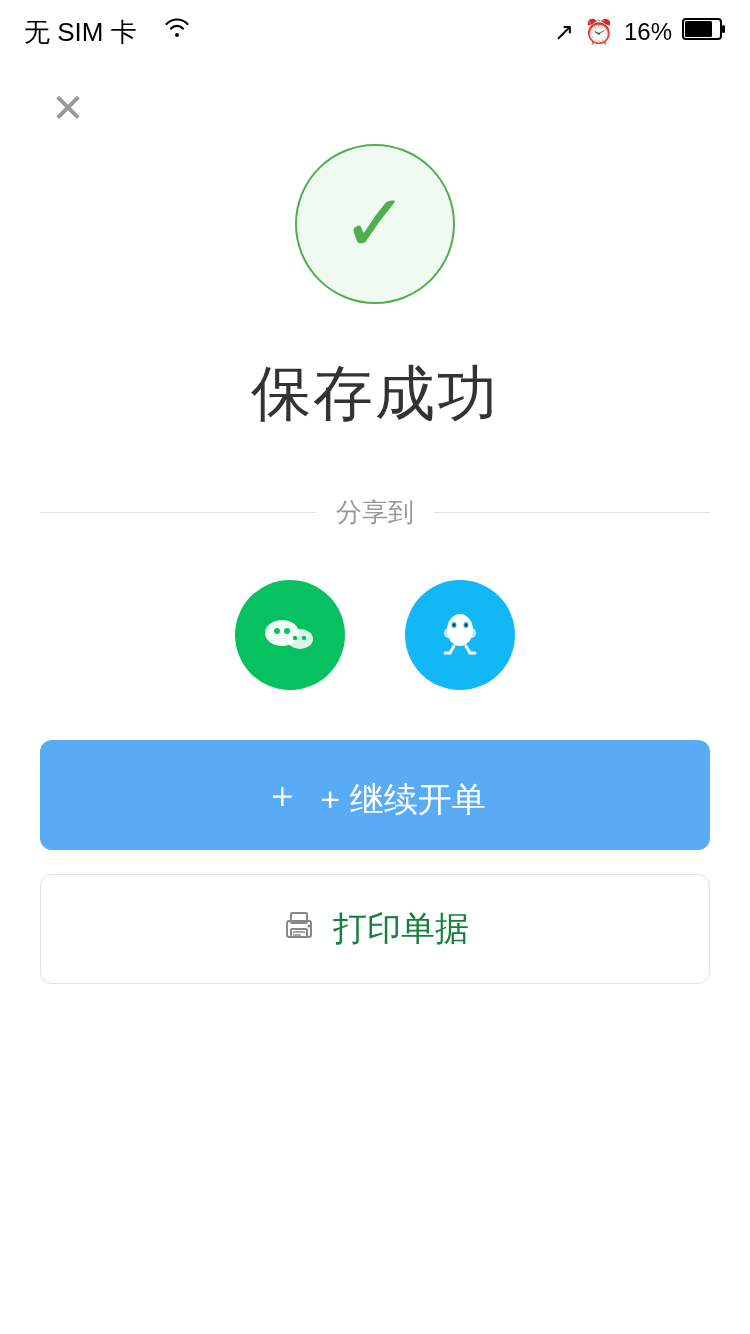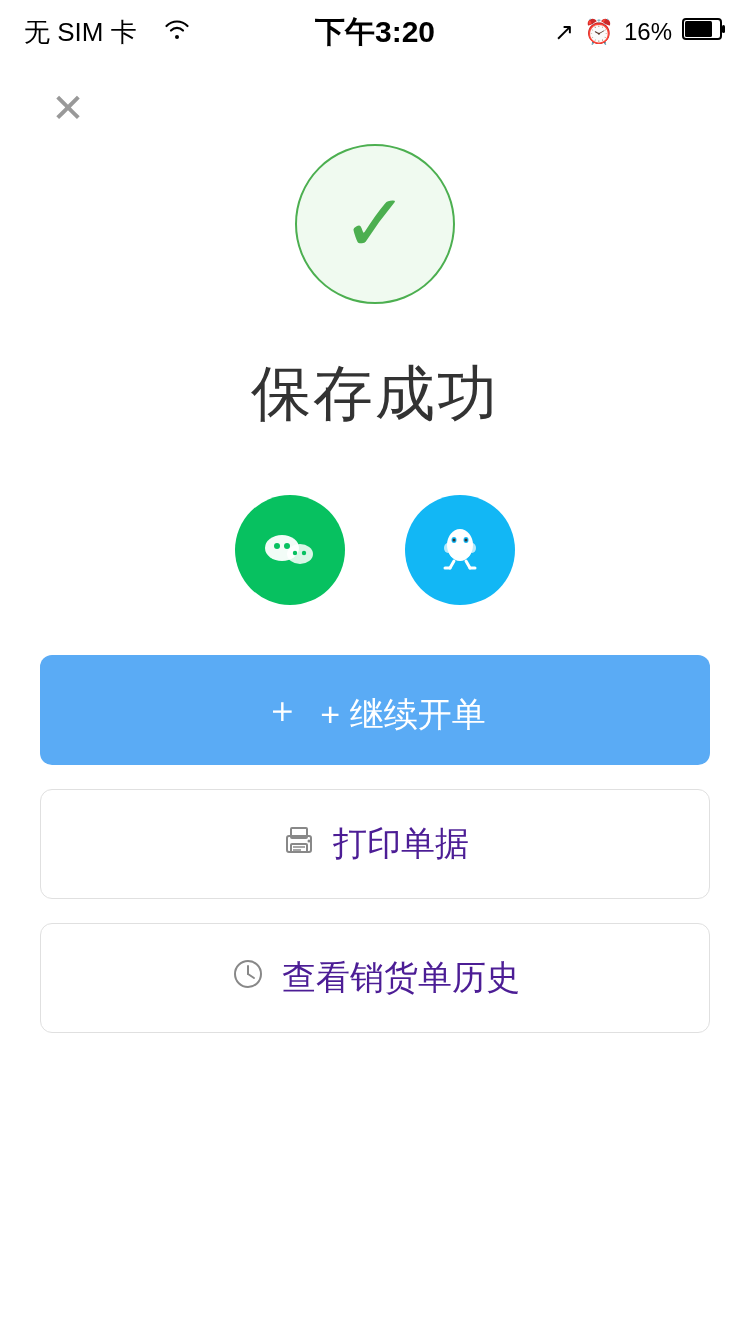--- a/index.html
+++ b/index.html
@@ -23,21 +23,20 @@
       height: 64px;
       background: #ffffff;
       display: flex;
       align-items: center;
       justify-content: space-between;
       padding: 0 24px;
     }
 
     .status-bar-left {
       display: flex;
-      align-items: center;
       gap: 24px;
       font-size: 26px;
       font-weight: 500;
       color: #000;
     }
 
     .status-bar-center {
       font-size: 30px;
       font-weight: 600;
       color: #000;
@@ -183,21 +182,21 @@
       outline: none;
     }
 
     .action-btn-primary {
       background: #5aabf5;
       color: #ffffff;
     }
 
     .action-btn-secondary {
       background: #ffffff;
-      color: #4c1d95;
+      color: #15803d;
       border: 1px solid #e0e0e0;
     }
 
     
     .wechat-svg {
       width: 64px;
       height: 64px;
     }
   </style>
 </head>
@@ -207,21 +206,20 @@
   <div class="status-bar-left">
     <span>无 SIM 卡</span>
     <span>
       <svg width="32" height="24" viewBox="0 0 32 24" fill="none">
         <path d="M16 18a2 2 0 1 1 0 4 2 2 0 0 1 0-4z" fill="#000"></path>
         <path d="M10 13.5C11.8 11.7 13.8 10.8 16 10.8s4.2.9 6 2.7" stroke="#000" stroke-width="2.2" fill="none" stroke-linecap="round"></path>
         <path d="M5.5 9C8.5 6 12 4.5 16 4.5s7.5 1.5 10.5 4.5" stroke="#000" stroke-width="2.2" fill="none" stroke-linecap="round"></path>
       </svg>
     </span>
   </div>
-  <div class="status-bar-center">下午3:20</div>
   <div class="status-bar-right">
     <span>↗</span>
     <span>⏰</span>
     <span>16%</span>
     <span>
       <svg width="44" height="22" viewBox="0 0 44 22" fill="none">
         <rect x="1" y="1" width="38" height="20" rx="3" stroke="#000" stroke-width="2"></rect>
         <rect x="3" y="3" width="27" height="16" rx="1.5" fill="#000"></rect>
         <rect x="40" y="7" width="3" height="8" rx="1.5" fill="#000"></rect>
       </svg>
@@ -235,20 +233,23 @@
 
 <div class="main-content">
 
   <div class="success-circle">
     <span class="checkmark">✓</span>
   </div>
 
   <div class="success-title">保存成功</div>
 
   <div class="share-section">
+    <div class="share-divider">
+      <span class="share-label">分享到</span>
+    </div>
     <div class="share-icons">
 
       <div class="share-icon-btn share-icon-wechat">
         <svg class="wechat-svg" viewBox="0 0 64 64" fill="none">
           <ellipse cx="24" cy="30" rx="17" ry="13" fill="white" opacity="0.95"></ellipse>
           <ellipse cx="42" cy="36" rx="13" ry="10" fill="white" opacity="0.85"></ellipse>
           <circle cx="19" cy="28" r="3" fill="#07c160"></circle>
           <circle cx="29" cy="28" r="3" fill="#07c160"></circle>
           <circle cx="37" cy="35" r="2.2" fill="#07c160"></circle>
           <circle cx="46" cy="35" r="2.2" fill="#07c160"></circle>
@@ -287,25 +288,15 @@
           <rect x="10" y="6" width="16" height="10" rx="1" stroke="#888" stroke-width="2"></rect>
           <rect x="10" y="22" width="16" height="8" rx="1" fill="white" stroke="#888" stroke-width="2"></rect>
           <circle cx="28" cy="19" r="1.5" fill="#888"></circle>
           <line x1="12" y1="25" x2="24" y2="25" stroke="#888" stroke-width="1.5"></line>
           <line x1="12" y1="28" x2="20" y2="28" stroke="#888" stroke-width="1.5"></line>
         </svg>
       </span>
       <span>打印单据</span>
     </button>
 
-    <button class="action-btn action-btn-secondary">
-      <span>
-        <svg width="36" height="36" viewBox="0 0 36 36" fill="none">
-          <circle cx="18" cy="18" r="13" stroke="#888" stroke-width="2"></circle>
-          <line x1="18" y1="10" x2="18" y2="18" stroke="#888" stroke-width="2" stroke-linecap="round"></line>
-          <line x1="18" y1="18" x2="24" y2="22" stroke="#888" stroke-width="2" stroke-linecap="round"></line>
-        </svg>
-      </span>
-      <span>查看销货单历史</span>
-    </button>
   </div>
 
 </div>
 
 </body></html>

